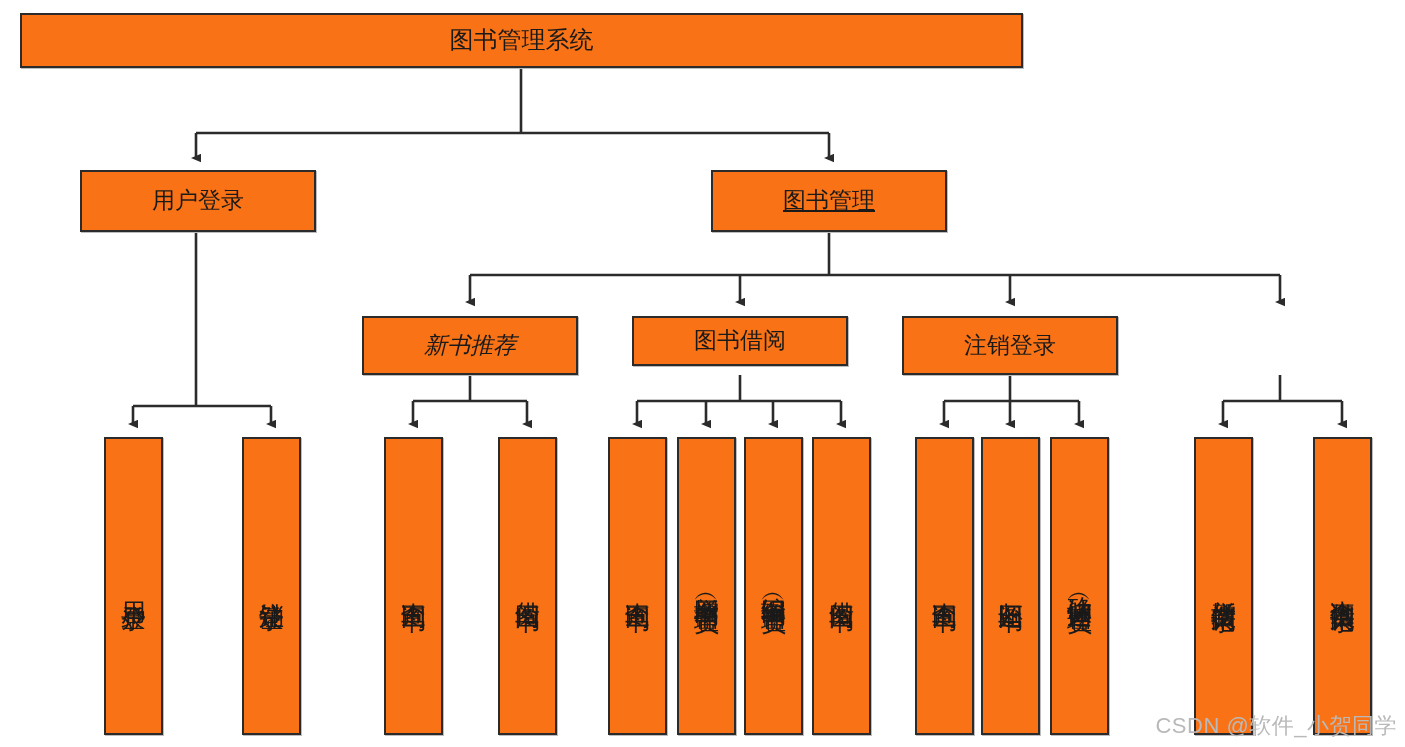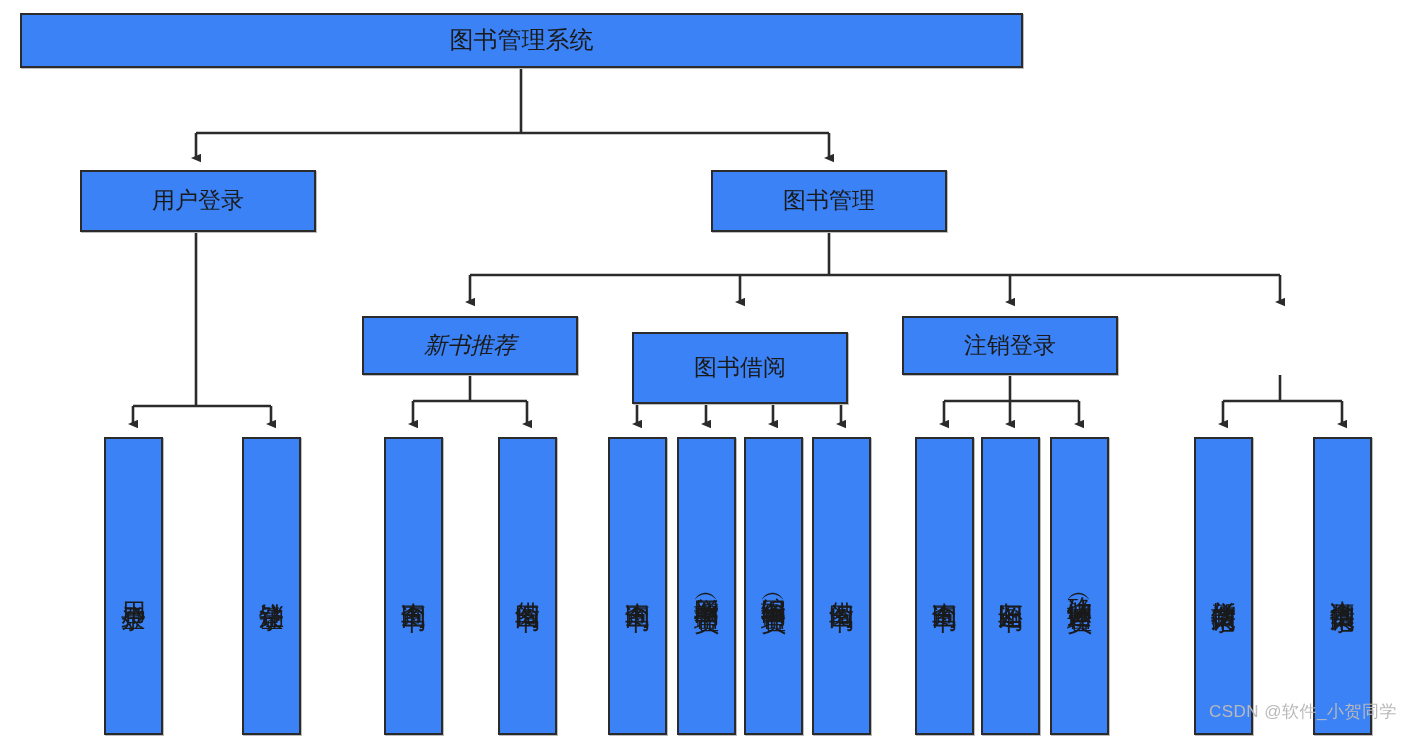--- a/index.html
+++ b/index.html
@@ -21,21 +21,21 @@
     position: absolute;
     left: 0;
     top: 0;
     width: 1405px;
     height: 747px;
     pointer-events: none;
   }
   .node {
     position: absolute;
     box-sizing: border-box;
-    background: #3b82f6;
+    background: #f97316;
     border: 2px solid #2b2b2b;
     display: flex;
     align-items: center;
     justify-content: center;
     color: #1a1a1a;
     box-shadow: 1px 1px 0 #bdbdbd;
   }
   .node .label {
     display: block;
     line-height: 1.18;
@@ -55,22 +55,22 @@
     font-size: 25px;
     letter-spacing: 2px;
     line-height: 1;
   }
   .node.root .label {
     font-size: 24px;
   }
   #watermark {
     position: absolute;
     right: 8px;
-    bottom: 24px;
-    font-size: 17px;
+    bottom: 6px;
+    font-size: 22px;
     color: #b9b9b9;
     letter-spacing: 0.5px;
     white-space: nowrap;
   }
 </style>
 </head>
 <body>
 
 <div id="diagram-root">
 
@@ -124,28 +124,28 @@
     </g>
   </svg>
 
   <div class="node horizontal root" style="left:20px; top:13px; width:1003px; height:55px;">
     <span class="label">图书管理系统</span>
   </div>
 
   <div class="node horizontal" style="left:80px; top:170px; width:236px; height:62px;">
     <span class="label">用户登录</span>
   </div>
-  <div class="node horizontal" style="left:711px; top:170px; width:236px; height:62px;">
+  <div class="node horizontal" style="left:711px; top:170px; width:236px; height:62px;text-decoration:underline;">
     <span class="label">图书管理</span>
   </div>
 
   <div class="node horizontal" style="left:362px; top:316px; width:216px; height:59px;font-style:italic;">
     <span class="label">新书推荐</span>
   </div>
-  <div class="node horizontal" style="left:632px; top:332px; width:216px; height:72px;">
+  <div class="node horizontal" style="left:632px; top:316px; width:216px; height:50px;">
     <span class="label">图书借阅</span>
   </div>
   <div class="node horizontal" style="left:902px; top:316px; width:216px; height:59px;">
     <span class="label">注销登录</span>
   </div>
 
   <div class="node vertical" style="left:104px; top:437px; width:59px; height:298px;">
     <span class="label">用户登录</span>
   </div>
   <div class="node vertical" style="left:242px; top:437px; width:59px; height:298px;">

